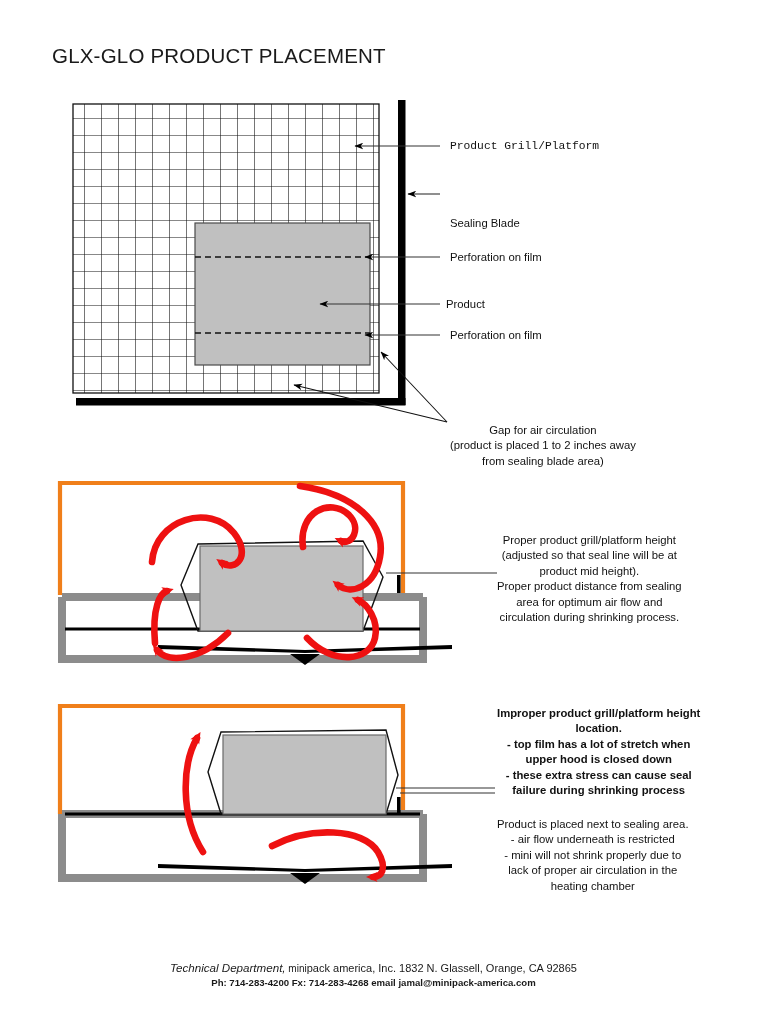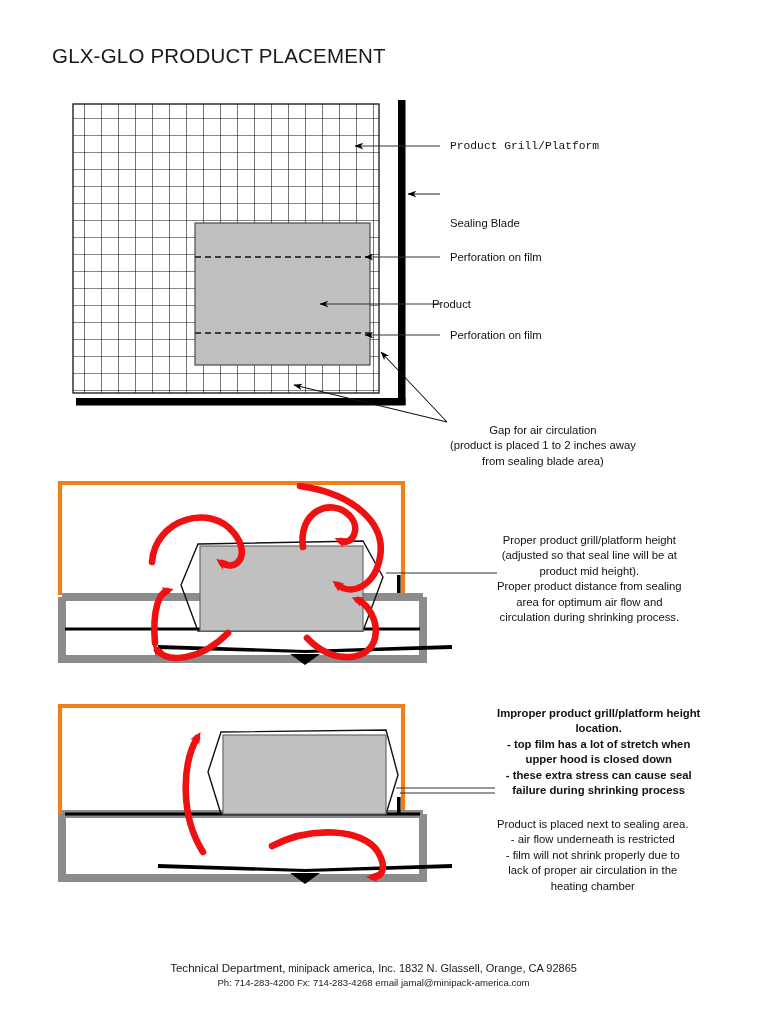--- a/index.html
+++ b/index.html
@@ -18,22 +18,22 @@
   .lbl{
     position:absolute;font-size:11.3px;color:#111;
     line-height:15.4px;white-space:pre;
   }
   .lbl.blk{white-space:pre-line;text-align:center;}
   .footer{
     position:absolute;left:0;right:0;text-align:center;
     color:#1a1a1a;
   }
   .foot1{top:961px;font-size:10.6px;}
-  .foot2{top:977px;font-size:9.6px;}
-  .f-big{font-size:11.6px;}
+  .foot2{top:977px;font-size:9.6px;font-weight:bold;}
+  .f-big{font-size:11.6px;font-style:italic;}
   .f-mini{font-size:10px;}
   .f-sm{font-size:11px;}
 </style>
 </head>
 <body>
 
 <div id="sheet">
 
   <div class="page-title">GLX-GLO PRODUCT PLACEMENT</div>
 
@@ -77,21 +77,21 @@
 
     <g stroke="#111" stroke-width="1.05" fill="none">
       <line x1="447" y1="422" x2="381" y2="352" marker-end="url(#arrL)"></line>
       <line x1="447" y1="422" x2="294" y2="385" marker-end="url(#arrL)"></line>
     </g>
   </svg>
 
   <div class="lbl" style="left:450px;top:139px;font-family:Liberation Mono, monospace;">Product Grill/Platform</div>
   <div class="lbl" style="left:450px;top:187px;margin-top:29px;">Sealing Blade</div>
   <div class="lbl" style="left:450px;top:250px;">Perforation on film</div>
-  <div class="lbl" style="left:432px;top:297px;">Product</div>
+  <div class="lbl" style="left:446px;top:297px;">Product</div>
   <div class="lbl" style="left:450px;top:328px;">Perforation on film</div>
   <div class="lbl blk" style="left:450px;top:423px;">Gap for air circulation
 (product is placed 1 to 2 inches away
 from sealing blade area)</div>
 
   <svg class="layer" viewBox="0 0 781 1011">
 
     <path d="M60,595 L60,483 L403,483 L403,597" fill="none" stroke="#F07F1A" stroke-width="4.2"></path>
 
     <path d="M62,597 L62,659 L423,659 L423,597" fill="none" stroke="#8C8C8C" stroke-width="8"></path>
@@ -163,21 +163,21 @@
   </svg>
 
   <div class="lbl blk" style="left:497px;top:706px;font-weight:bold;">Improper product grill/platform height
 location.
     - top film has a lot of stretch when
     upper hood is closed down
     - these extra stress can cause seal
     failure during shrinking process</div>
   <div class="lbl blk" style="left:497px;top:817px;">Product is placed next to sealing area.
     - air flow underneath is restricted
-    - film will not shrink properly due to
+    - mini will not shrink properly due to
     lack of proper air circulation in the
     heating chamber</div>
 
   <div class="footer foot1">
     <span class="f-big">Technical Department,</span><span class="f-mini"> mini</span><span class="f-sm">pack america, Inc. 1832 N. Glassell, Orange, CA 92865</span>
   </div>
   <div class="footer foot2">Ph: 714-283-4200 Fx: 714-283-4268 email jamal@minipack-america.com</div>
 
 </div>
 

